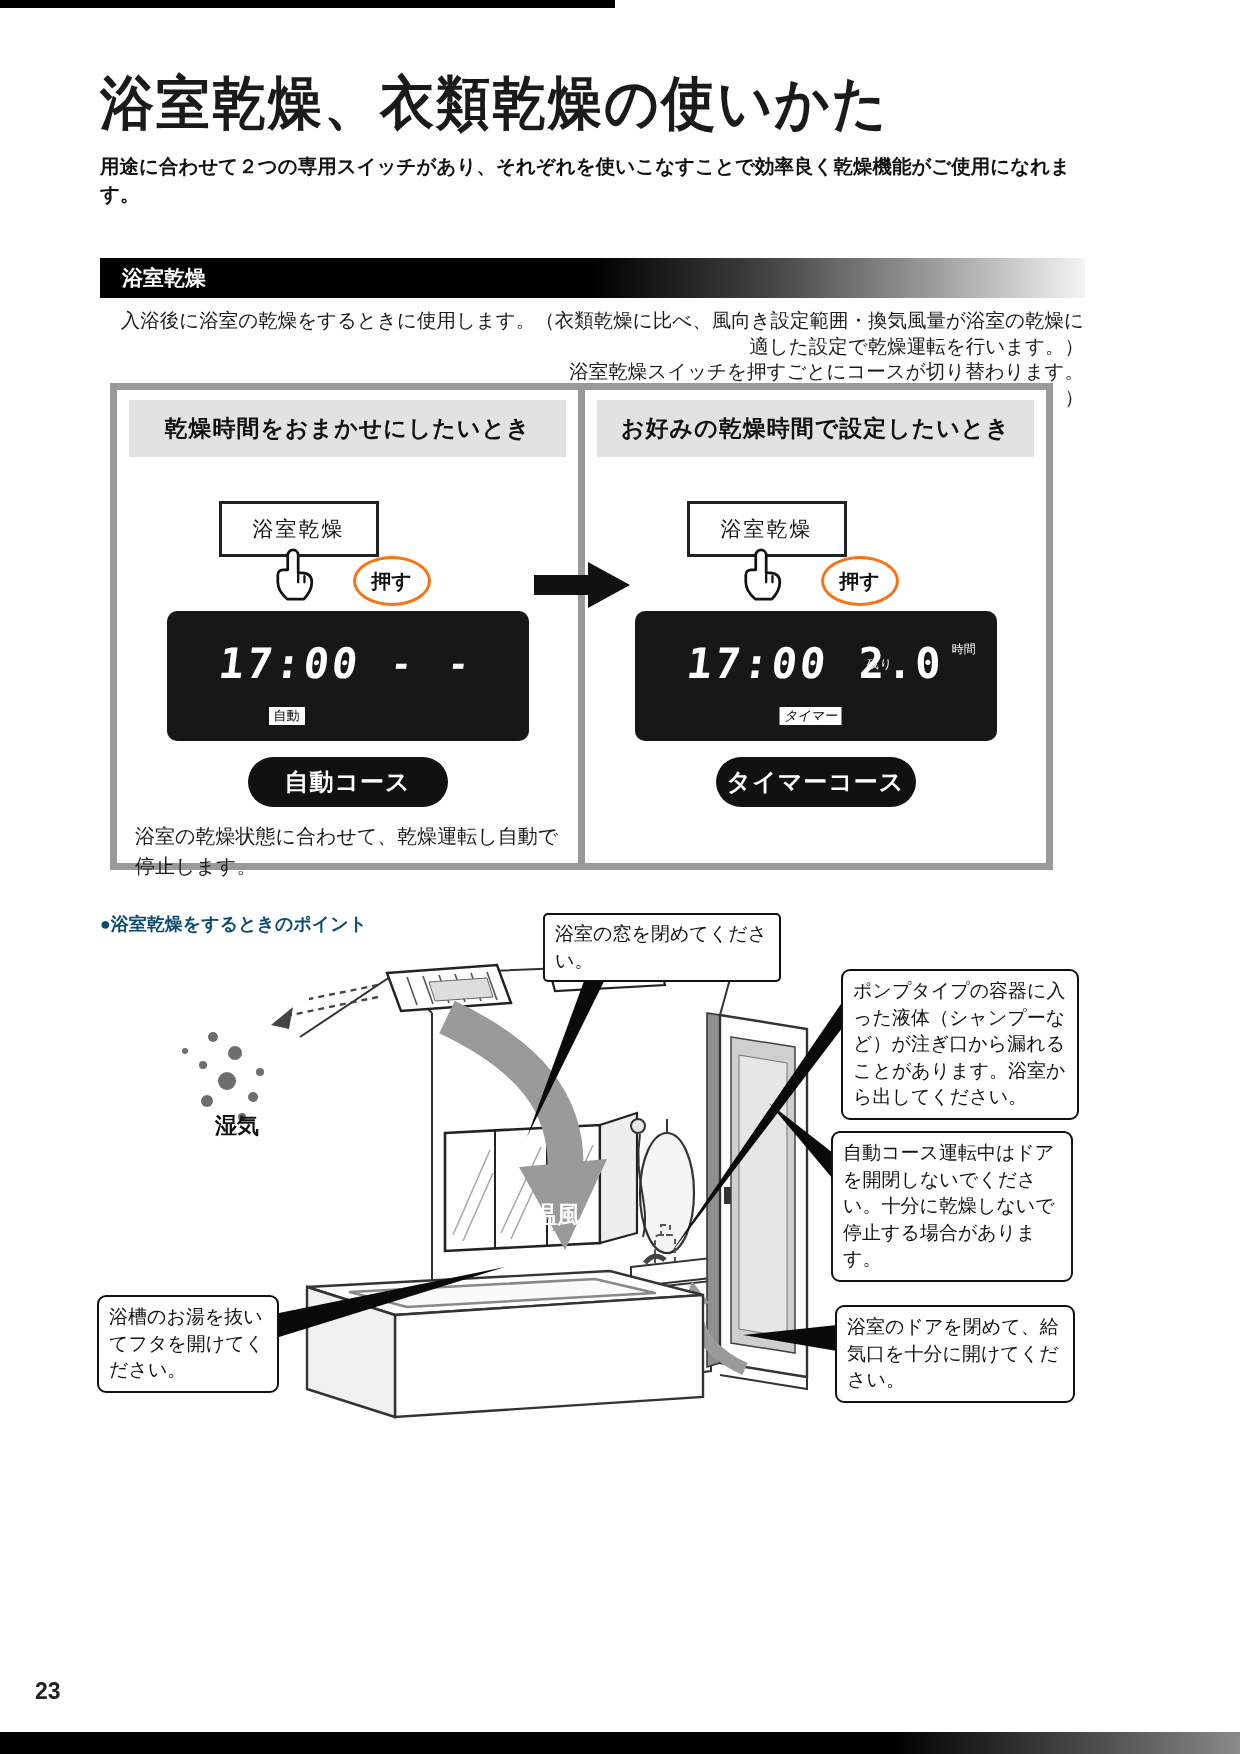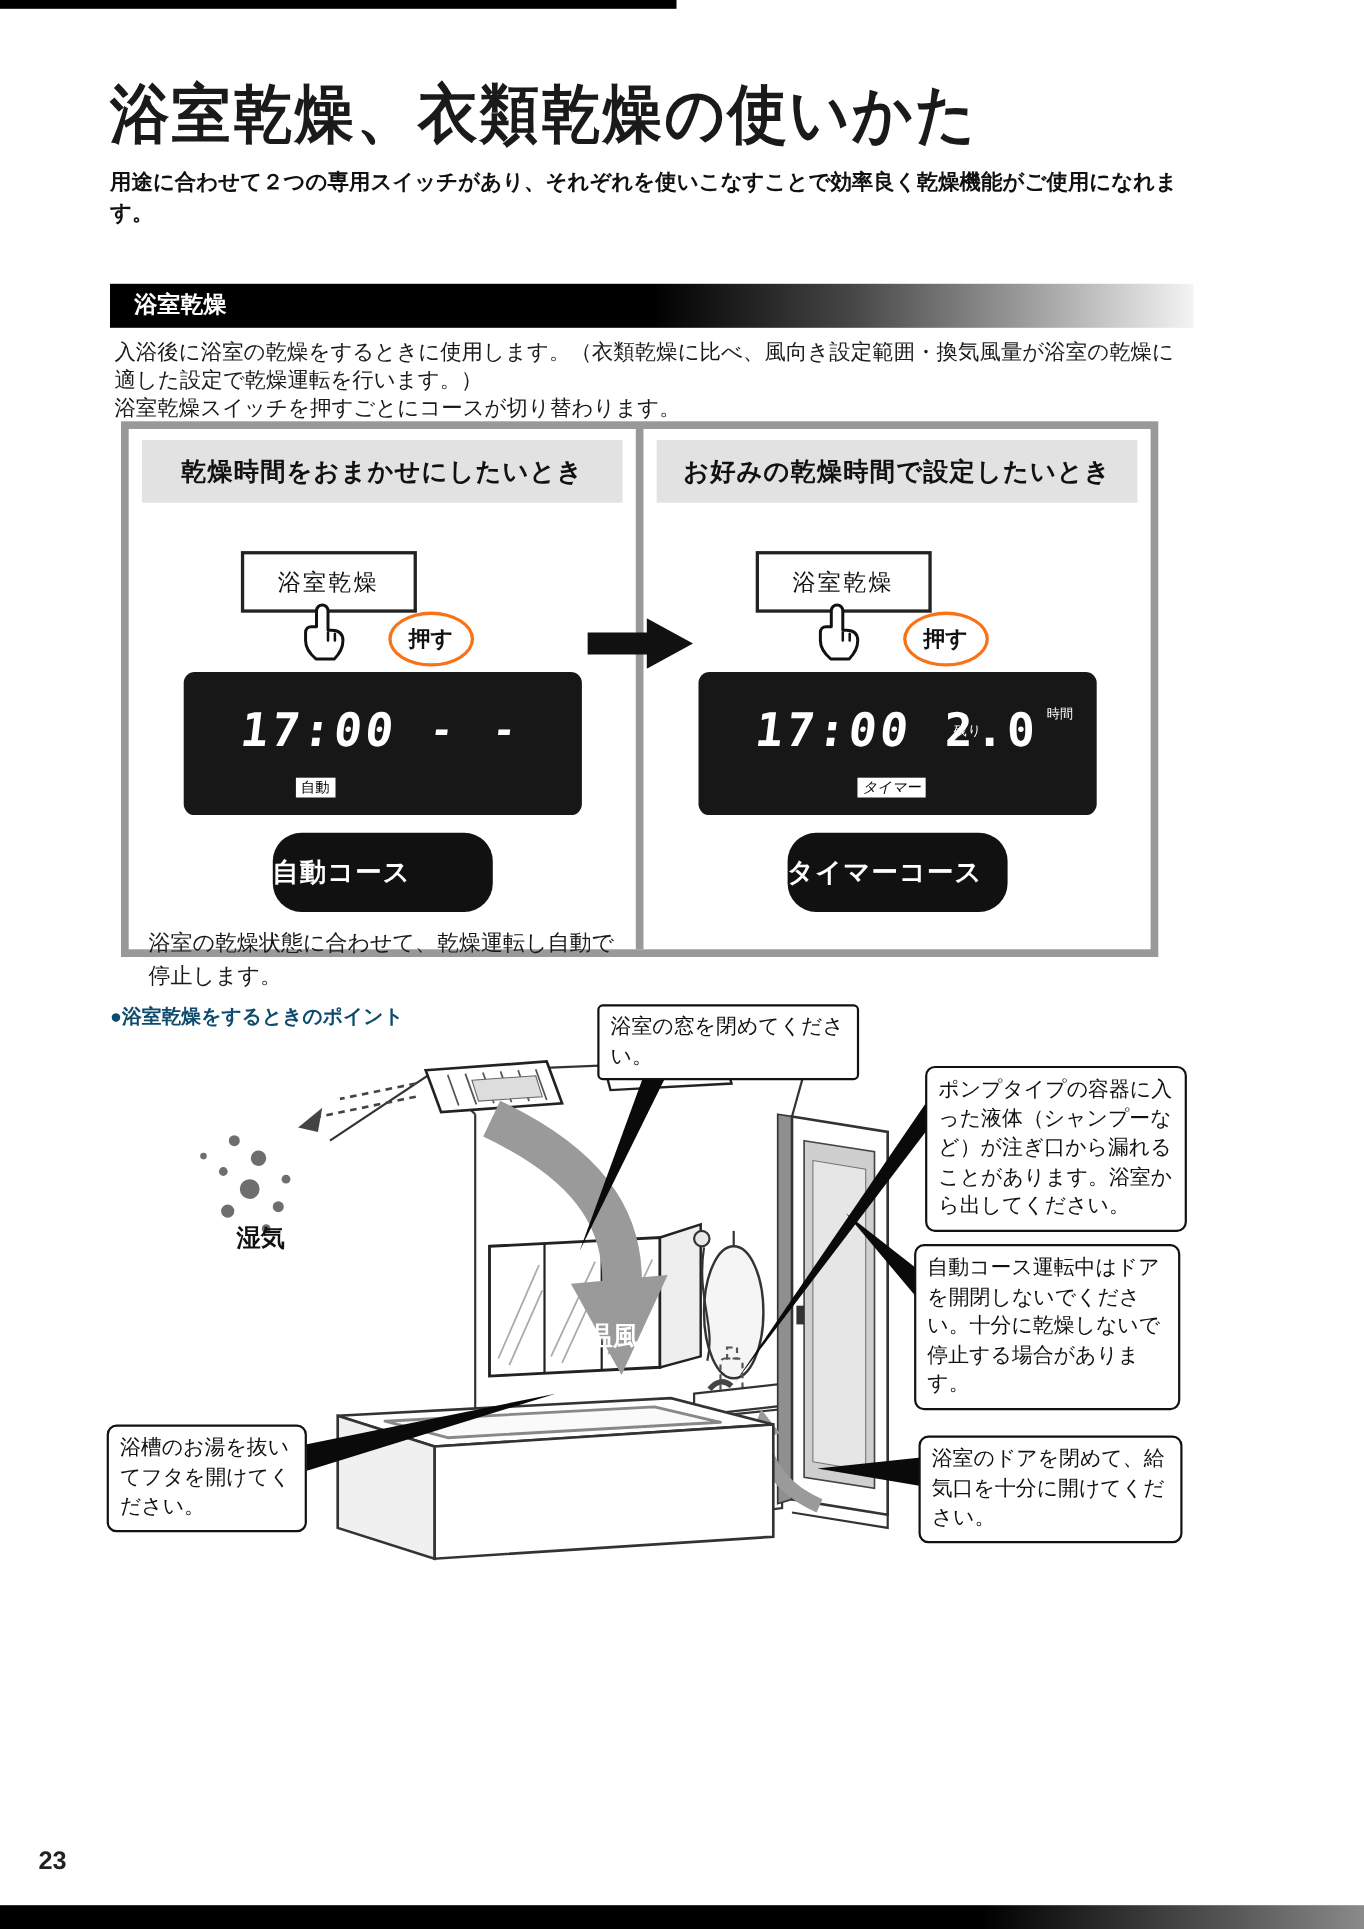--- a/index.html
+++ b/index.html
@@ -23,21 +23,21 @@
   }
   .section-bar {
     position:absolute; top:258px; left:100px; width:985px; height:40px;
     background:linear-gradient(90deg,#000 0%,#000 50%,#444 68%,#999 84%,#f4f4f4 100%);
     color:#fff; font-size:21px; font-weight:bold; line-height:40px; padding-left:22px;
   }
   .body-text {
     position:absolute; top:308px; left:104px; width:980px;
     font-size:19.5px; line-height:1.32; color:#1a1a1a;
   }
-  .body-text div { margin:0; }
+  .body-text div { margin:0;text-align:right; }
 
   
   .panels-frame {
     position:absolute; top:383px; left:110px; width:943px; height:487px;
     border:7px solid #999; background:#fff; display:flex;
   }
   .panel { flex:1 1 0; padding:10px 12px 8px 12px; position:relative; }
   .panel-divider { width:7px; background:#999; flex:0 0 auto; }
   .panel-heading {
     background:#e2e2e2; text-align:center; font-size:23px; font-weight:bold;
@@ -74,22 +74,22 @@
     position:absolute; bottom:16px; background:#fff; color:#000;
     font-size:13px; font-weight:normal; padding:2px 5px; line-height:1.1;
   }
   .mode-badge.auto { left:102px; }
   .mode-badge.timer { left:50%; transform:translateX(-58%); font-style:italic; }
   .louver { position:absolute; right:42px; bottom:24px; width:28px; height:22px; }
   .louver .bar { width:28px; height:6px; background:#fff; }
   .louver .stem { width:3px; height:12px; background:#fff; margin:3px auto 0 auto; }
   .course-pill {
     display:block; width:200px; margin:16px auto 0 auto; background:#111; color:#fff;
-    border-radius:26px; text-align:left; font-size:24px; font-weight:bold;
-    padding:20px 0; letter-spacing:1px;
+    border-radius:26px; text-align:center; font-size:24px; font-weight:bold;
+    padding:9px 0; letter-spacing:1px;
   }
   .panel-caption { margin:14px 6px 0 6px; font-size:20px; line-height:1.5; color:#1a1a1a; }
   .big-arrow { position:absolute; left:50%; top:172px; transform:translateX(-50%); z-index:3; }
 
   
   .points-heading {
     position:absolute; top:912px; left:100px; font-size:18px; font-weight:bold; color:#0c4a6e;
   }
   .illustration { position:absolute; top:905px; left:95px; width:990px; height:575px; }
   .scene { position:absolute; inset:0; }

